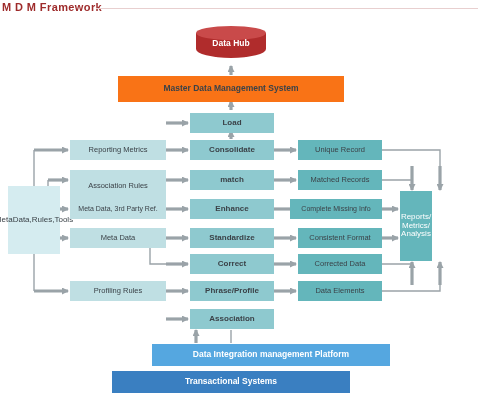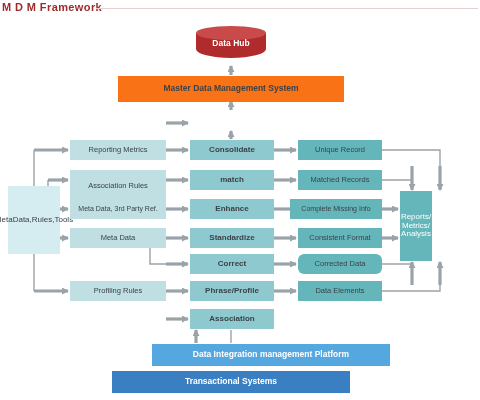--- a/index.html
+++ b/index.html
@@ -149,20 +149,23 @@
   <div class="box c-left" style="left:70px;top:199px;width:96px;height:20px;font-size:7px;">
     <span>Meta Data, 3rd Party Ref.</span>
   </div>
   <div class="box c-left" style="left:70px;top:228px;width:96px;height:20px;font-size:7.5px;">
     <span>Meta Data</span>
   </div>
   <div class="box c-left" style="left:70px;top:281px;width:96px;height:20px;font-size:7.5px;">
     <span>Profiling Rules</span>
   </div>
 
+  <div class="box c-mid t-bold" style="left:190px;top:113px;width:84px;height:20px;font-size:8px;">
+    <span>Load</span>
+  </div>
   <div class="box c-mid t-bold" style="left:190px;top:140px;width:84px;height:20px;font-size:8px;">
     <span>Consolidate</span>
   </div>
   <div class="box c-mid t-bold" style="left:190px;top:170px;width:84px;height:20px;font-size:8px;">
     <span>match</span>
   </div>
   <div class="box c-mid t-bold" style="left:190px;top:199px;width:84px;height:20px;font-size:8px;">
     <span>Enhance</span>
   </div>
   <div class="box c-mid t-bold" style="left:190px;top:228px;width:84px;height:20px;font-size:8px;">
@@ -183,21 +186,21 @@
   </div>
   <div class="box c-right" style="left:298px;top:170px;width:84px;height:20px;font-size:7.5px;">
     <span>Matched Records</span>
   </div>
   <div class="box c-right" style="left:290px;top:199px;width:92px;height:20px;font-size:7px;">
     <span>Complete Missing Info</span>
   </div>
   <div class="box c-right" style="left:298px;top:228px;width:84px;height:20px;font-size:7.5px;">
     <span>Consistent Format</span>
   </div>
-  <div class="box c-right" style="left:298px;top:254px;width:84px;height:20px;font-size:7.5px;border-radius:6px;">
+  <div class="box c-right" style="left:298px;top:254px;width:84px;height:20px;font-size:7.5px;">
     <span>Corrected Data</span>
   </div>
   <div class="box c-right" style="left:298px;top:281px;width:84px;height:20px;font-size:7.5px;">
     <span>Data Elements</span>
   </div>
 
   <div class="box c-right t-white" style="left:400px;top:191px;width:32px;height:70px;font-size:8px;
               flex-direction:column;justify-content:center;">
     <span>Reports/</span>
     <span>Metrics/</span>

